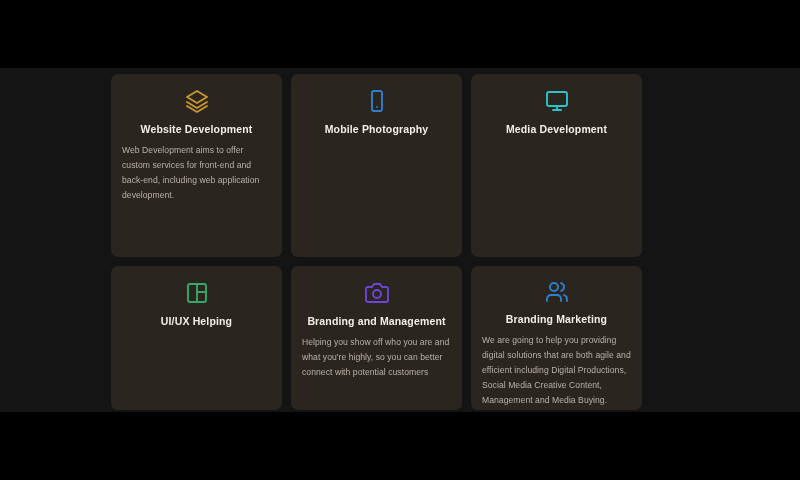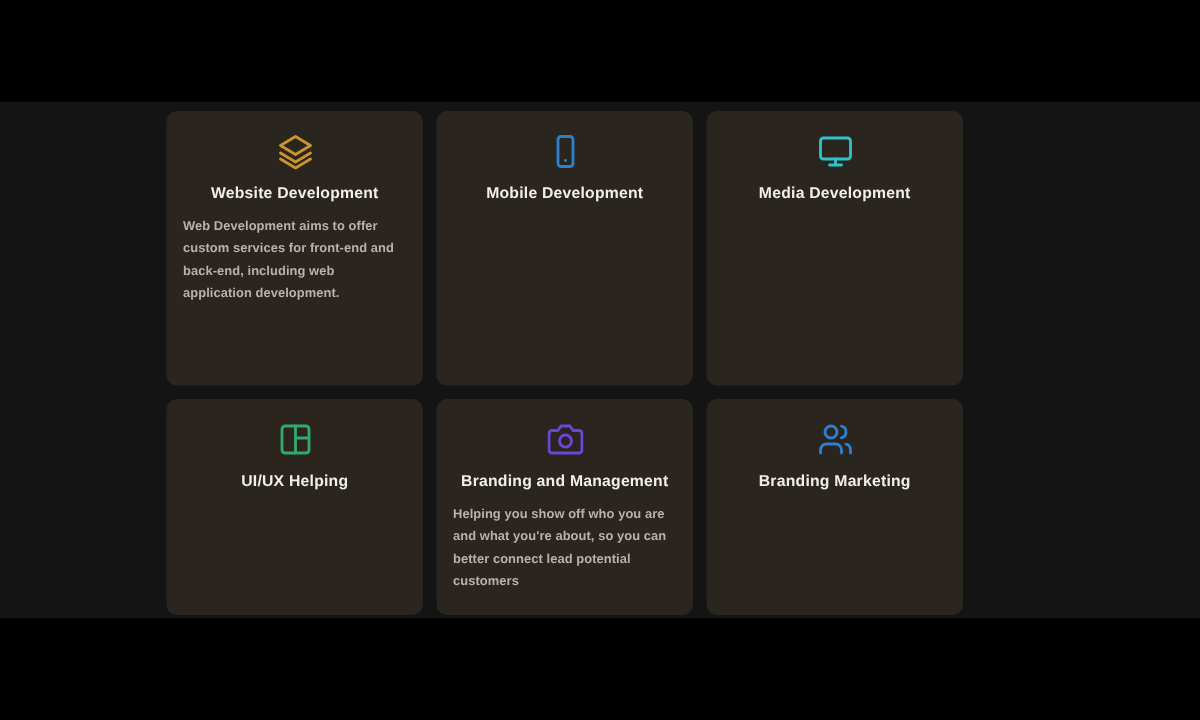--- a/index.html
+++ b/index.html
@@ -51,21 +51,20 @@
     white-space:nowrap;
   }
 
   .card-desc {
     font-size:8.6px;
     line-height:15px;
     color:#b9b2a9;
     text-align:left;
     width:100%;
     letter-spacing:0.05px;
-    font-weight:bold;
   }
 </style>
 </head>
 <body>
 
 <div id="stage">
   <div id="content-band"></div>
 
   <div id="services-grid">
 
@@ -81,21 +80,21 @@
       <div class="card-desc">Web Development aims to offer custom services for front-end and back-end, including web application development.</div>
     </div>
 
     <div class="service-card">
       <span class="card-icon">
         <svg width="24" height="24" viewBox="0 0 24 24" fill="none" stroke="#2f7fd0" stroke-width="1.9" stroke-linecap="round" stroke-linejoin="round">
           <rect x="7" y="2" width="10" height="20" rx="2" ry="2"></rect>
           <line x1="12" y1="18" x2="12.01" y2="18"></line>
         </svg>
       </span>
-      <div class="card-title">Mobile Development</div>
+      <div class="card-title">Mobile Photography</div>
     </div>
 
     <div class="service-card">
       <span class="card-icon">
         <svg width="24" height="24" viewBox="0 0 24 24" fill="none" stroke="#2bc4c9" stroke-width="1.9" stroke-linecap="round" stroke-linejoin="round">
           <rect x="2" y="3" width="20" height="14" rx="2" ry="2"></rect>
           <line x1="8" y1="21" x2="16" y2="21"></line>
           <line x1="12" y1="17" x2="12" y2="21"></line>
         </svg>
       </span>
@@ -114,29 +113,30 @@
     </div>
 
     <div class="service-card">
       <span class="card-icon">
         <svg width="24" height="24" viewBox="0 0 24 24" fill="none" stroke="#6d45d8" stroke-width="1.9" stroke-linecap="round" stroke-linejoin="round">
           <path d="M23 19a2 2 0 0 1-2 2H3a2 2 0 0 1-2-2V8a2 2 0 0 1 2-2h4l2-3h6l2 3h4a2 2 0 0 1 2 2z"></path>
           <circle cx="12" cy="13" r="4"></circle>
         </svg>
       </span>
       <div class="card-title">Branding and Management</div>
-      <div class="card-desc">Helping you show off who you are and what you're about, so you can better connect lead potential customers</div>
+      <div class="card-desc">Helping you show off who you are and what you're highly, so you can better connect with potential customers</div>
     </div>
 
     <div class="service-card">
       <span class="card-icon">
         <svg width="24" height="24" viewBox="0 0 24 24" fill="none" stroke="#2f7fd0" stroke-width="1.9" stroke-linecap="round" stroke-linejoin="round">
           <path d="M16 21v-2a4 4 0 0 0-4-4H6a4 4 0 0 0-4 4v2"></path>
           <circle cx="9" cy="7" r="4"></circle>
           <path d="M22 21v-2a4 4 0 0 0-3-3.87"></path>
           <path d="M16 3.13a4 4 0 0 1 0 7.75"></path>
         </svg>
       </span>
       <div class="card-title">Branding Marketing</div>
+      <div class="card-desc">We are going to help you providing digital solutions that are both agile and efficient including Digital Productions, Social Media Creative Content, Management and Media Buying.</div>
     </div>
 
   </div>
 </div>
 
 </body></html>

